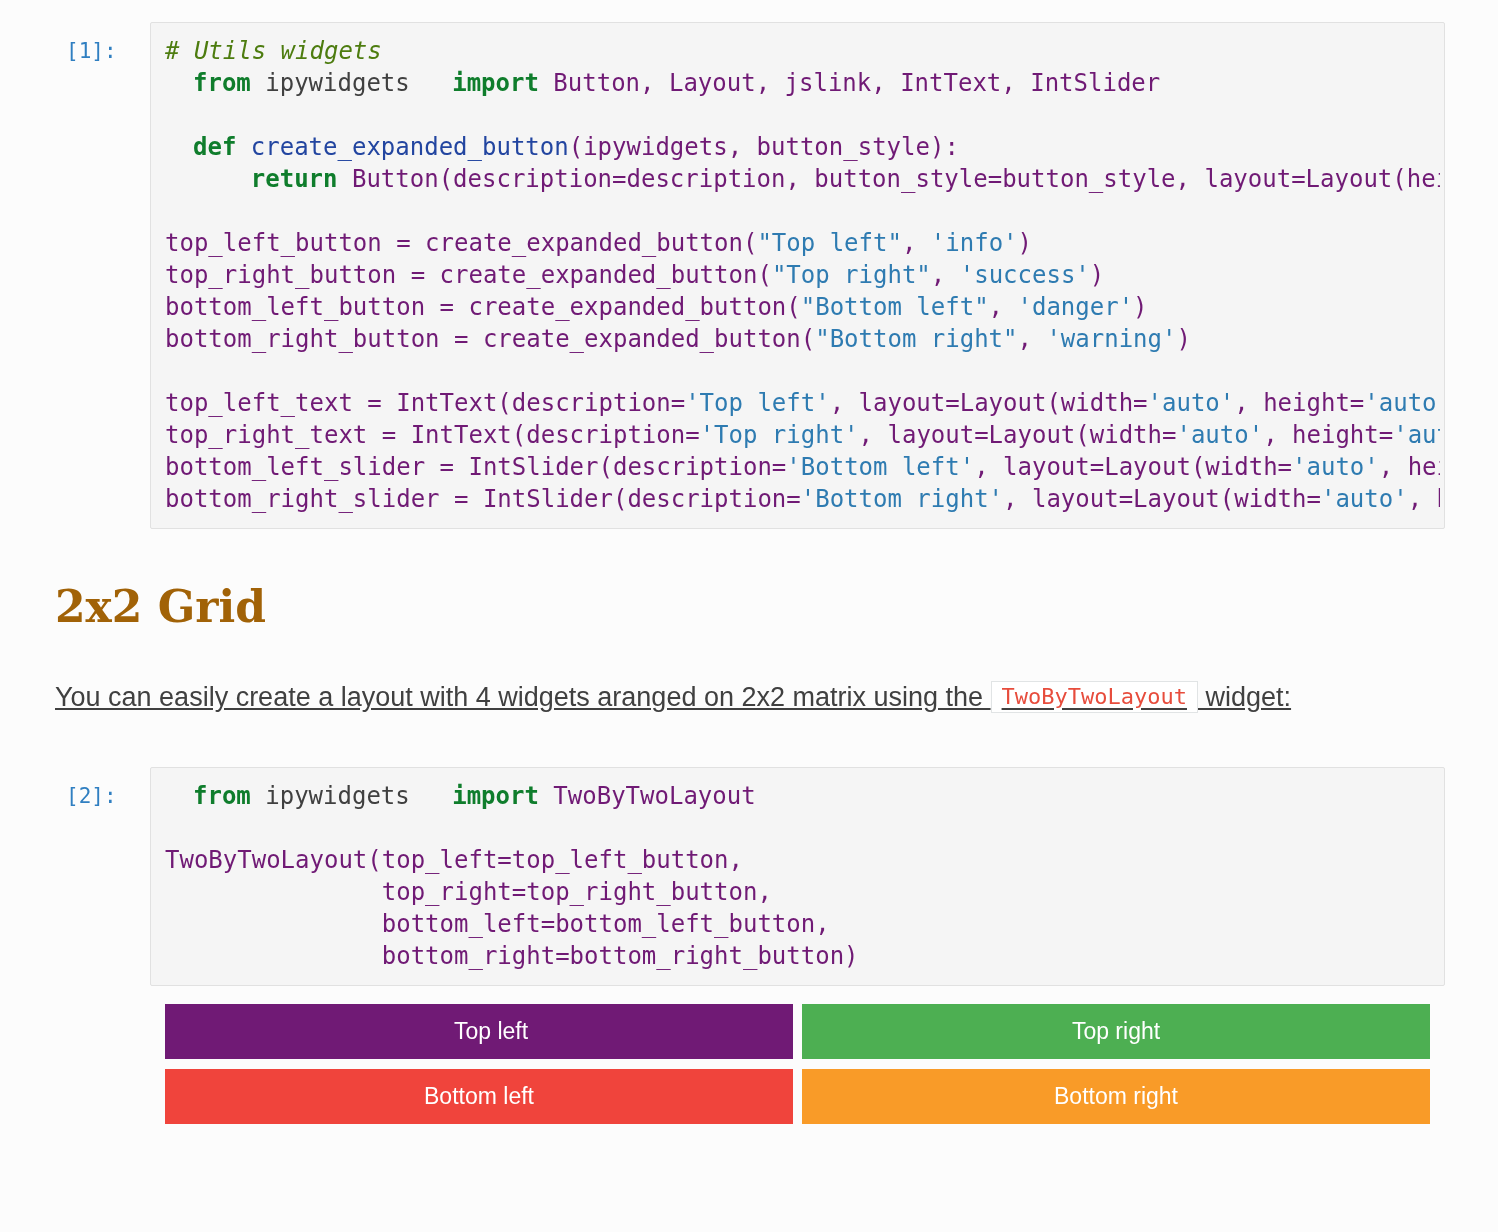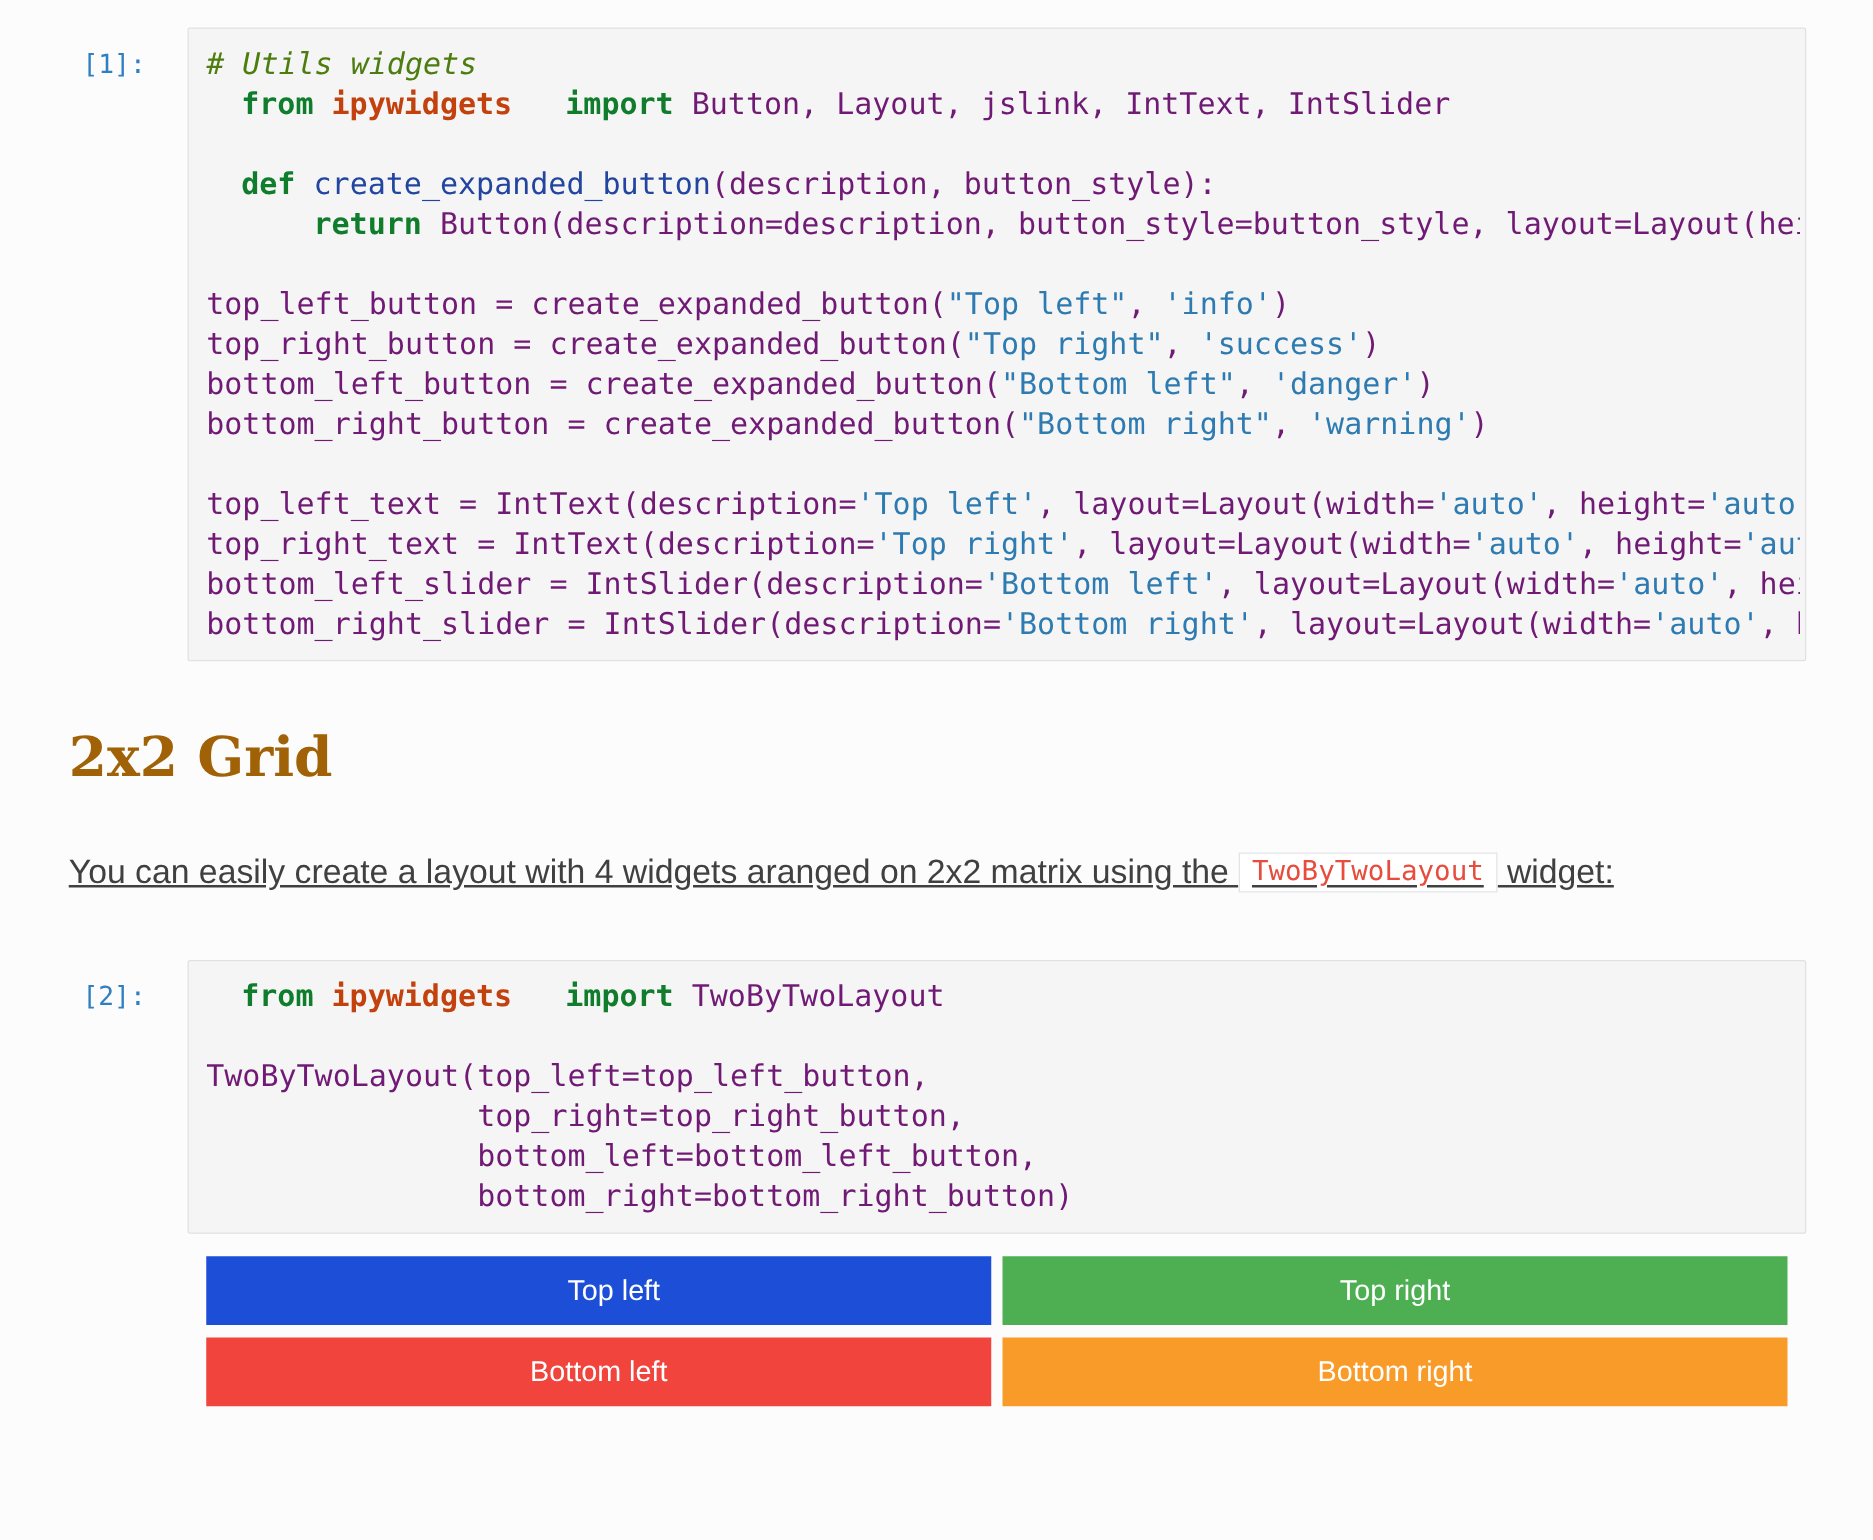--- a/index.html
+++ b/index.html
@@ -37,21 +37,21 @@
     padding: 12px 4px 13px 14px;
     font-family: "DejaVu Sans Mono", monospace;
     font-size: 24px;
     line-height: 32px;
     color: #3d3d3d;
   }
   .code-line { height: 32px; white-space: pre; overflow: hidden; }
   .tok-p  { color: #701a75; }
   .tok-c  { color: #4d7c0f; font-style: italic; }
   .tok-kw { color: #0f7d2c; font-weight: bold; margin-left: 28px; }
-  .tok-nn { color: #c2410c; font-weight: bold; }
+  .tok-nn { color: #404040; font-weight: normal; }
   .tok-fn { color: #2245a0; }
   .tok-s  { color: #2e7bb1; }
   
   h2.section-heading {
     font-family: "DejaVu Serif", serif;
     font-weight: bold;
     font-size: 44px;
     line-height: 52px;
     color: #a16207;
     margin: 52px 0 0 0;
@@ -99,21 +99,21 @@
 <body>
 
 <div>
 
   <div class="code-cell">
     <div class="cell-prompt">[1]:</div>
     <div class="input-area">
         <div class="code-line"><span class="tok-c"># Utils widgets</span></div>
         <div class="code-line"><span class="tok-kw">from</span><span class="tok-p"> </span><span class="tok-nn">ipywidgets</span><span class="tok-p"> </span><span class="tok-kw">import</span><span class="tok-p"> Button, Layout, jslink, IntText, IntSlider</span></div>
         <div class="code-line">&nbsp;</div>
-        <div class="code-line"><span class="tok-kw">def</span><span class="tok-p"> </span><span class="tok-fn">create_expanded_button</span><span class="tok-p">(description, button_style):</span></div>
+        <div class="code-line"><span class="tok-kw">def</span><span class="tok-p"> </span><span class="tok-fn">create_expanded_button</span><span class="tok-p">(ipywidgets, button_style):</span></div>
         <div class="code-line"><span class="tok-p">    </span><span class="tok-kw">return</span><span class="tok-p"> Button(description=description, button_style=button_style, layout=Layout(heigh</span></div>
         <div class="code-line">&nbsp;</div>
         <div class="code-line"><span class="tok-p">top_left_button = create_expanded_button(</span><span class="tok-s">"Top left"</span><span class="tok-p">, </span><span class="tok-s">'info'</span><span class="tok-p">)</span></div>
         <div class="code-line"><span class="tok-p">top_right_button = create_expanded_button(</span><span class="tok-s">"Top right"</span><span class="tok-p">, </span><span class="tok-s">'success'</span><span class="tok-p">)</span></div>
         <div class="code-line"><span class="tok-p">bottom_left_button = create_expanded_button(</span><span class="tok-s">"Bottom left"</span><span class="tok-p">, </span><span class="tok-s">'danger'</span><span class="tok-p">)</span></div>
         <div class="code-line"><span class="tok-p">bottom_right_button = create_expanded_button(</span><span class="tok-s">"Bottom right"</span><span class="tok-p">, </span><span class="tok-s">'warning'</span><span class="tok-p">)</span></div>
         <div class="code-line">&nbsp;</div>
         <div class="code-line"><span class="tok-p">top_left_text = IntText(description=</span><span class="tok-s">'Top left'</span><span class="tok-p">, layout=Layout(width=</span><span class="tok-s">'auto'</span><span class="tok-p">, height=</span><span class="tok-s">'auto'</span></div>
         <div class="code-line"><span class="tok-p">top_right_text = IntText(description=</span><span class="tok-s">'Top right'</span><span class="tok-p">, layout=Layout(width=</span><span class="tok-s">'auto'</span><span class="tok-p">, height=</span><span class="tok-s">'aut</span></div>
         <div class="code-line"><span class="tok-p">bottom_left_slider = IntSlider(description=</span><span class="tok-s">'Bottom left'</span><span class="tok-p">, layout=Layout(width=</span><span class="tok-s">'auto'</span><span class="tok-p">, hei</span></div>
@@ -132,20 +132,20 @@
         <div class="code-line">&nbsp;</div>
         <div class="code-line"><span class="tok-p">TwoByTwoLayout(top_left=top_left_button,</span></div>
         <div class="code-line"><span class="tok-p">               top_right=top_right_button,</span></div>
         <div class="code-line"><span class="tok-p">               bottom_left=bottom_left_button,</span></div>
         <div class="code-line"><span class="tok-p">               bottom_right=bottom_right_button)</span></div>
       </div>
   </div>
 
   <div class="cell-output">
     <div class="twobytwo-grid">
-        <button class="widget-button" style="background-color: #1d4ed8; padding-left: 24px;">Top left</button>
+        <button class="widget-button" style="background-color: #701a75; padding-left: 24px;">Top left</button>
         <button class="widget-button" style="background-color: rgb(77, 175, 82);">Top right</button>
         <button class="widget-button" style="background-color: rgb(240, 68, 60);">Bottom left</button>
         <button class="widget-button" style="background-color: rgb(249, 155, 40);">Bottom right</button>
       </div>
   </div>
 
 </div>
 
 </body></html>

